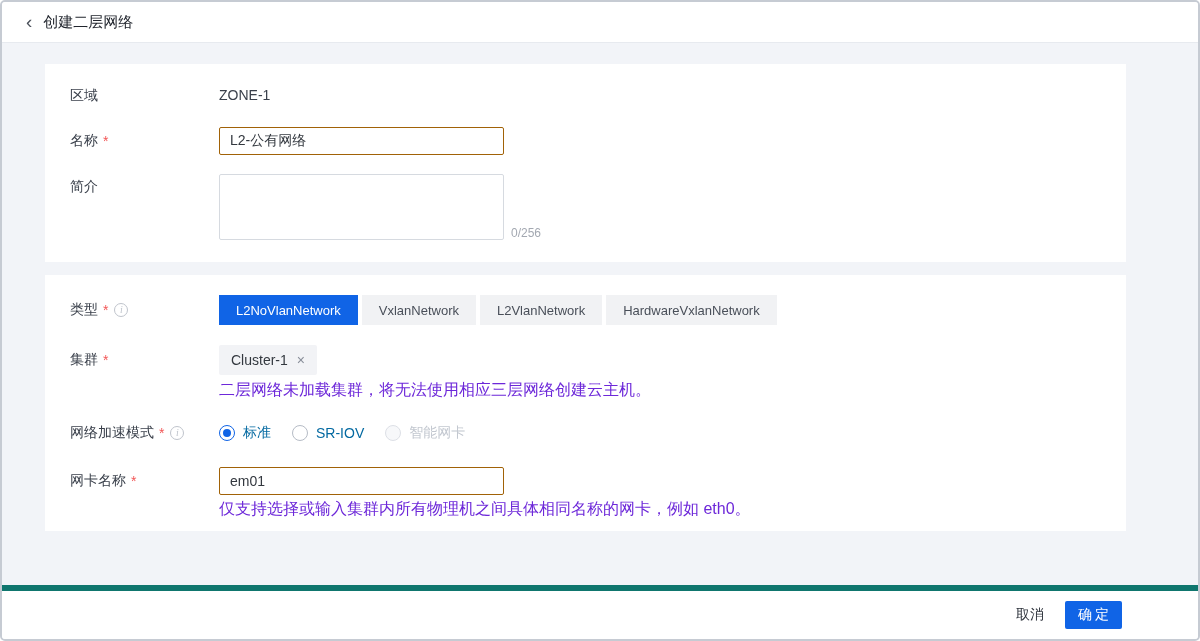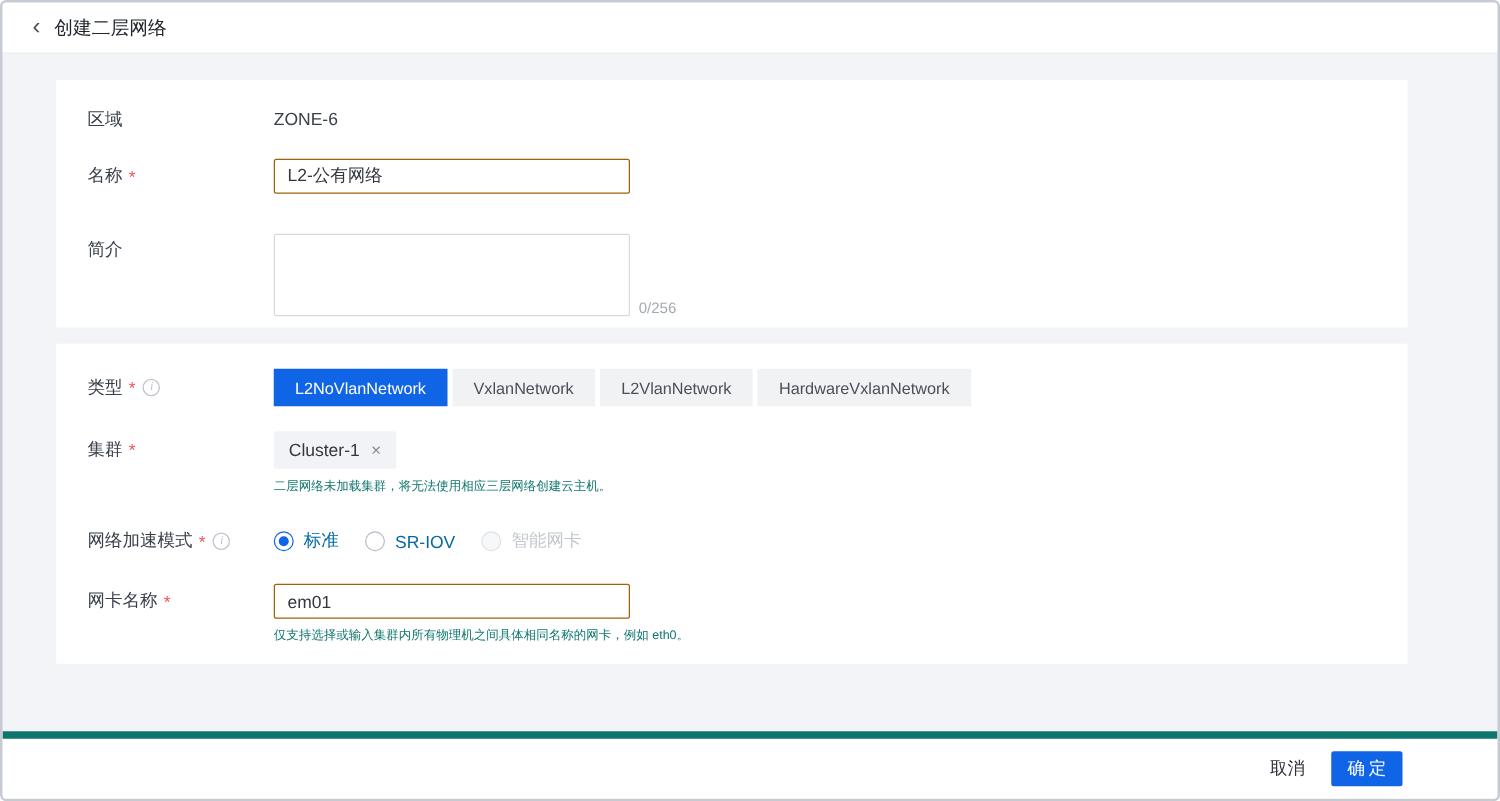--- a/index.html
+++ b/index.html
@@ -62,21 +62,21 @@
   .row-zone .row-label { line-height: 20px; }
   .row-name { margin-top: 22px; }
   .row-name .row-label, .row-nic .row-label { height: 28px; }
   .text-input {
     width: 285px; height: 28px;
     border: 1px solid #a16207; border-radius: 2px;
     padding: 0 10px; font-size: 14px; color: #33383f;
     outline: none; background: #fff;
     font-family: "Liberation Sans", "DejaVu Sans", sans-serif;
   }
-  .row-desc { margin-top: 32px; }
+  .row-desc { margin-top: 19px; }
   .row-desc .row-label { align-items: flex-start; line-height: 20px; padding-top: 2px; }
   .desc-wrap { display: flex; align-items: flex-end; }
   .desc-textarea {
     width: 285px; height: 66px; resize: none;
     border: 1px solid #d6dae0; border-radius: 2px;
     padding: 5px 10px; font-size: 14px; color: #33383f;
     outline: none;
     font-family: "Liberation Sans", "DejaVu Sans", sans-serif;
   }
   .char-counter { font-size: 12px; color: #a3a8b1; margin-left: 7px; line-height: 14px; }
@@ -93,21 +93,21 @@
   
   .row-cluster { margin-top: 20px; }
   .row-cluster .row-label { height: 30px; }
   .tag {
     display: inline-flex; align-items: center;
     height: 30px; padding: 0 12px;
     background: #f2f3f6; border-radius: 2px;
     font-size: 14px; color: #33383f;
   }
   .tag-close-icon { margin-left: 9px; color: #878d98; font-size: 14px; cursor: pointer; line-height: 1; }
-  .field-hint { margin-top: 8px; font-size: 10px; color: #0f766e; line-height: 14px; }
+  .field-hint { margin-top: 8px; font-size: 16px; color: #6d28d9; line-height: 14px; }
   
   .row-accel { margin-top: 27px; }
   .row-accel .row-label { height: 17px; }
   .radio-group { display: flex; align-items: center; gap: 21px; padding-top: 0px; }
   .radio-item { display: inline-flex; align-items: center; cursor: pointer; }
   .radio-circle {
     width: 16px; height: 16px; border-radius: 50%;
     border: 1px solid #b6bcc6; background: #fff;
     position: relative; flex: none;
   }
@@ -157,21 +157,21 @@
 
   <div class="content">
 
     <div class="card card-1">
 
       <div class="form-row row-zone">
         <div class="row-label">
           <span>区域</span>
         </div>
         <div class="row-field">
-          <span class="static-value">ZONE-6</span>
+          <span class="static-value">ZONE-1</span>
         </div>
       </div>
 
       <div class="form-row row-name">
         <div class="row-label">
           <span>名称</span>
             <span class="req">*</span>
         </div>
         <div class="row-field">
           <input class="text-input" type="text" value="L2-公有网络" style="">

